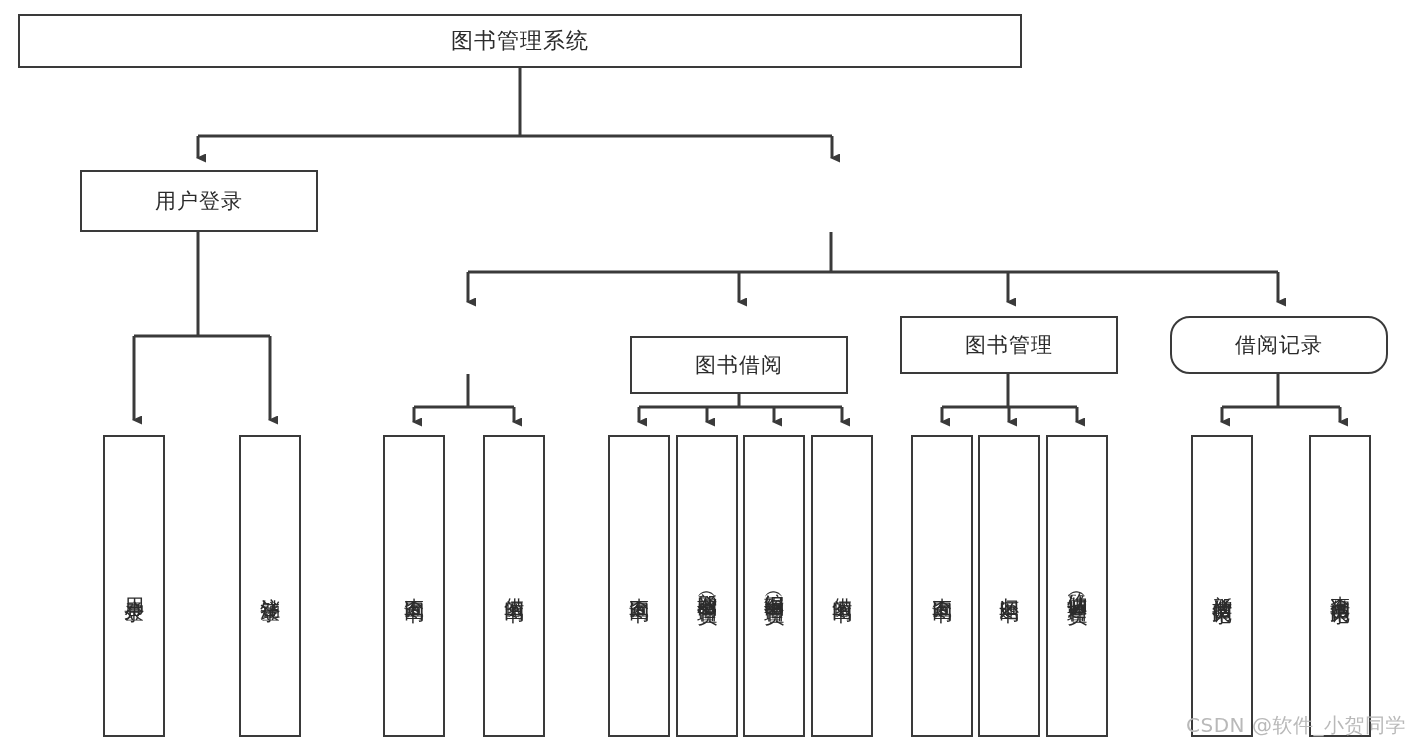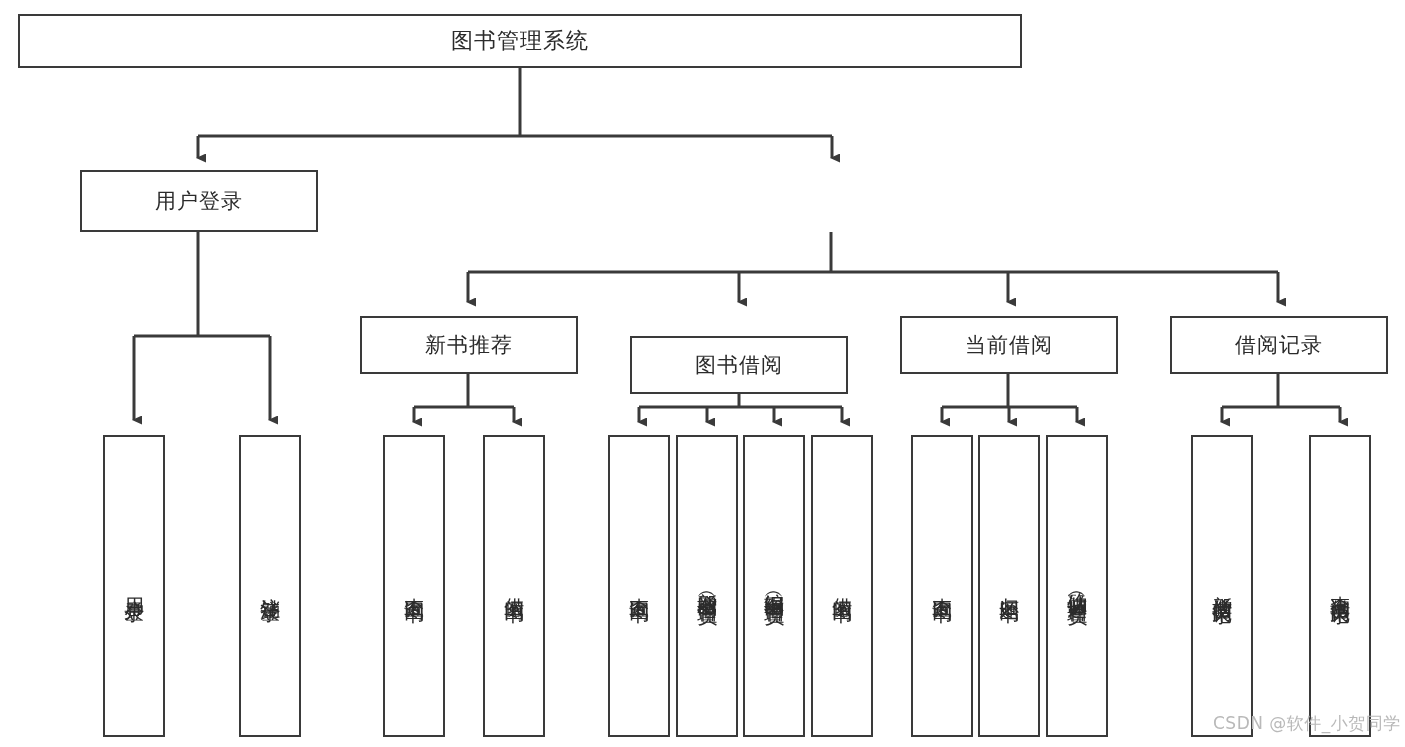--- a/index.html
+++ b/index.html
@@ -50,25 +50,24 @@
     left: 0;
     top: 0;
     width: 1405px;
     height: 747px;
     pointer-events: none;
   }
   .watermark {
     position: absolute;
     left: 1186px;
     top: 712px;
-    font-size: 17px;
+    font-size: 20px;
     color: #b9b9b9;
     white-space: nowrap;
     letter-spacing: 0.5px;
-    margin-left: 27px;
   }
 </style>
 </head>
 <body>
 
 <div id="canvas">
 
   <svg id="edges" viewBox="0 0 1405 747" xmlns="http://www.w3.org/2000/svg">
     <defs>
       <marker id="arrow" markerWidth="10" markerHeight="10" refX="4.5" refY="8" orient="auto" markerUnits="userSpaceOnUse">
@@ -116,24 +115,23 @@
       <path d="M1222,407 L1340,407"></path>
       <path d="M1222,407 L1222,422" marker-end="url(#arrow)"></path>
       <path d="M1340,407 L1340,422" marker-end="url(#arrow)"></path>
     </g>
   </svg>
 
   <div class="node horizontal root" style="left:18px; top:14px; width:1004px; height:54px;">图书管理系统</div>
 
   <div class="node horizontal" style="left:80px; top:170px; width:238px; height:62px;">用户登录</div>
 
-  <div class="node horizontal" style="left:360px; top:316px; width:218px; height:58px;">新书推荐</div>
   <div class="node horizontal" style="left:630px; top:336px; width:218px; height:58px;">图书借阅</div>
-  <div class="node horizontal" style="left:900px; top:316px; width:218px; height:58px;">当前借阅</div>
-  <div class="node horizontal" style="left:1170px; top:316px; width:218px; height:58px;">借阅记录</div>
+  <div class="node horizontal" style="left:900px; top:316px; width:218px; height:58px;">图书管理</div>
+  <div class="node horizontal" style="left:1170px; top:316px; width:218px; height:58px;border-radius:20px;">借阅记录</div>
 
   <div class="node vertical" style="left:103px; top:435px; width:62px; height:302px;">用户登录</div>
   <div class="node vertical" style="left:239px; top:435px; width:62px; height:302px;">注销登录</div>
 
   <div class="node vertical" style="left:383px; top:435px; width:62px; height:302px;">查询图书</div>
   <div class="node vertical" style="left:483px; top:435px; width:62px; height:302px;">借阅图书</div>
 
   <div class="node vertical" style="left:608px; top:435px; width:62px; height:302px;">查询图书</div>
   <div class="node vertical" style="left:676px; top:435px; width:62px; height:302px;">新增图书（管理员）</div>
   <div class="node vertical" style="left:743px; top:435px; width:62px; height:302px;">编辑图书（管理员）</div>

